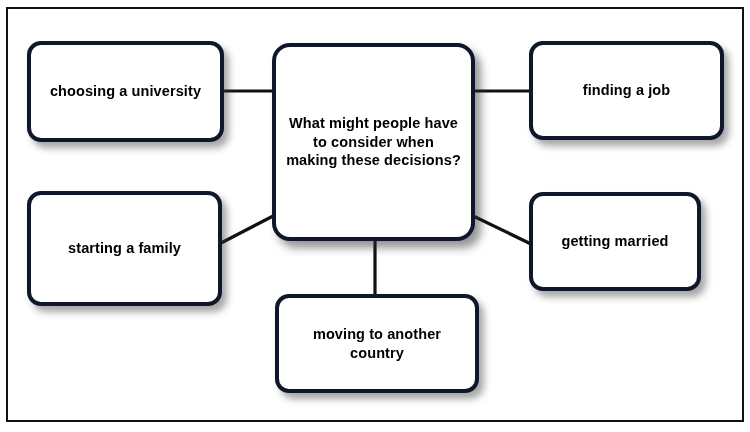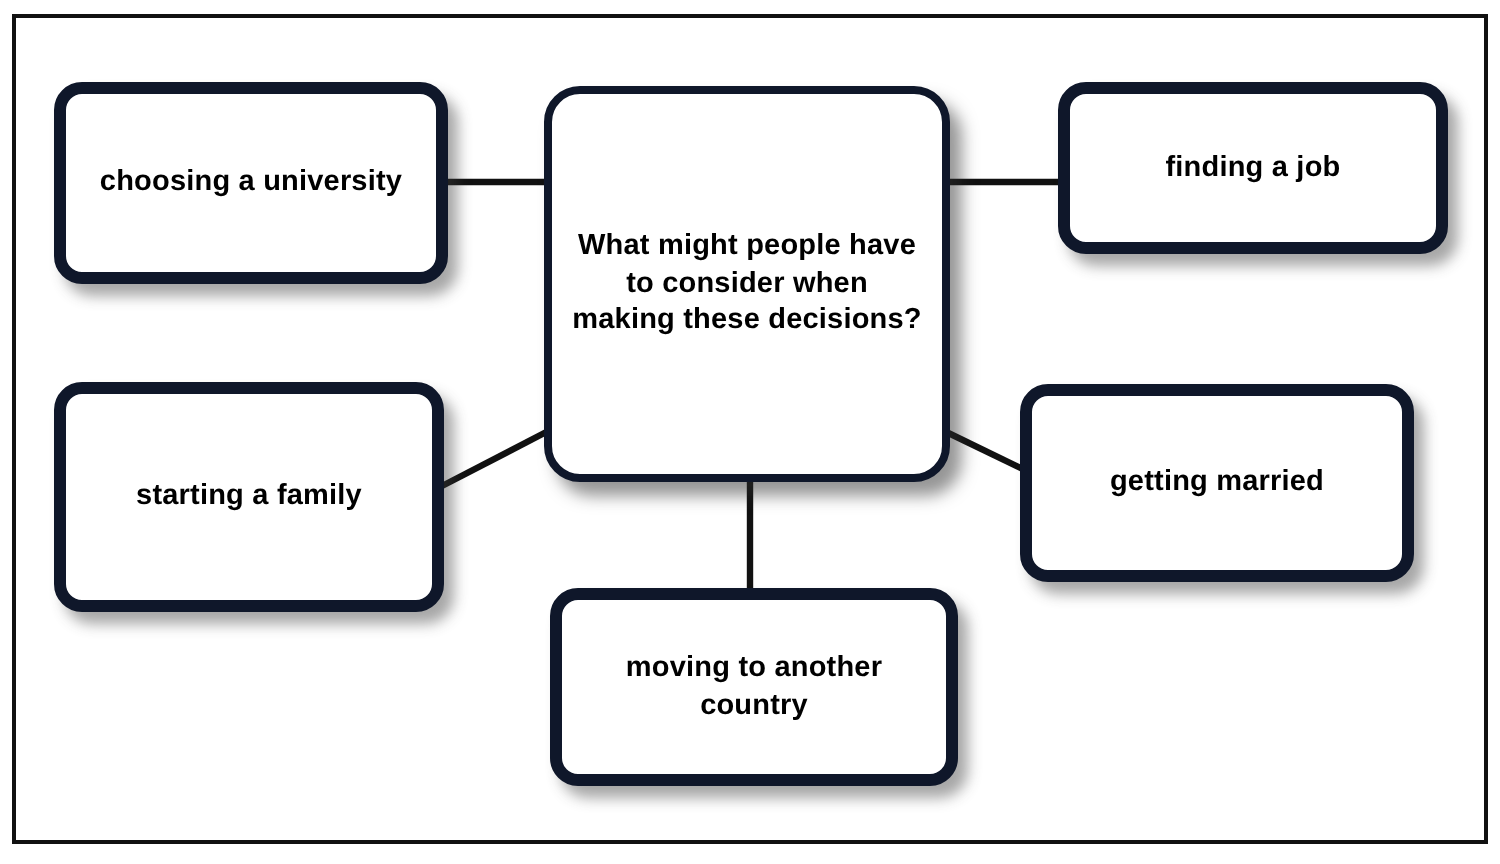--- a/index.html
+++ b/index.html
@@ -43,21 +43,21 @@
     top: 0;
     width: 750px;
     height: 432px;
   }
 
   
   .node {
     position: absolute;
     box-sizing: border-box;
     background: #ffffff;
-    border: 6px solid #0f172a;
+    border: 4px solid #0f172a;
     border-radius: 14px;
     display: flex;
     align-items: center;
     justify-content: center;
     text-align: center;
     color: #000000;
     font-weight: bold;
     line-height: 1.28;
     box-shadow: 5px 6px 7px rgba(60,60,60,0.45);
     padding: 4px 10px;
@@ -93,29 +93,29 @@
     <line x1="470" y1="91" x2="531" y2="91" stroke="#111111" stroke-width="3.2"></line>
     <line x1="221" y1="243" x2="277" y2="214" stroke="#111111" stroke-width="3.2"></line>
     <line x1="469" y1="214" x2="531" y2="244" stroke="#111111" stroke-width="3.2"></line>
     <line x1="375" y1="239" x2="375" y2="296" stroke="#111111" stroke-width="3.2"></line>
   </svg>
 
   <div class="node leaf" style="left:27px; top:41px; width:197px; height:101px;">
     <span class="node-label">choosing a university</span>
   </div>
 
-  <div class="node leaf" style="left:529px; top:41px; width:195px; height:86px;">
+  <div class="node leaf" style="left:529px; top:41px; width:195px; height:99px;">
     <span class="node-label">finding a job</span>
   </div>
 
   <div class="node leaf" style="left:27px; top:191px; width:195px; height:115px;">
     <span class="node-label">starting a family</span>
   </div>
 
-  <div class="node leaf" style="left:510px; top:192px; width:197px; height:99px;">
+  <div class="node leaf" style="left:529px; top:192px; width:172px; height:99px;">
     <span class="node-label">getting married</span>
   </div>
 
   <div class="node leaf" style="left:275px; top:294px; width:204px; height:99px;">
     <span class="node-label">moving to another country</span>
   </div>
 
   <div class="node center" style="left:272px; top:43px; width:203px; height:198px;">
     <span class="node-label">What might people have to consider when making these decisions?</span>
   </div>

